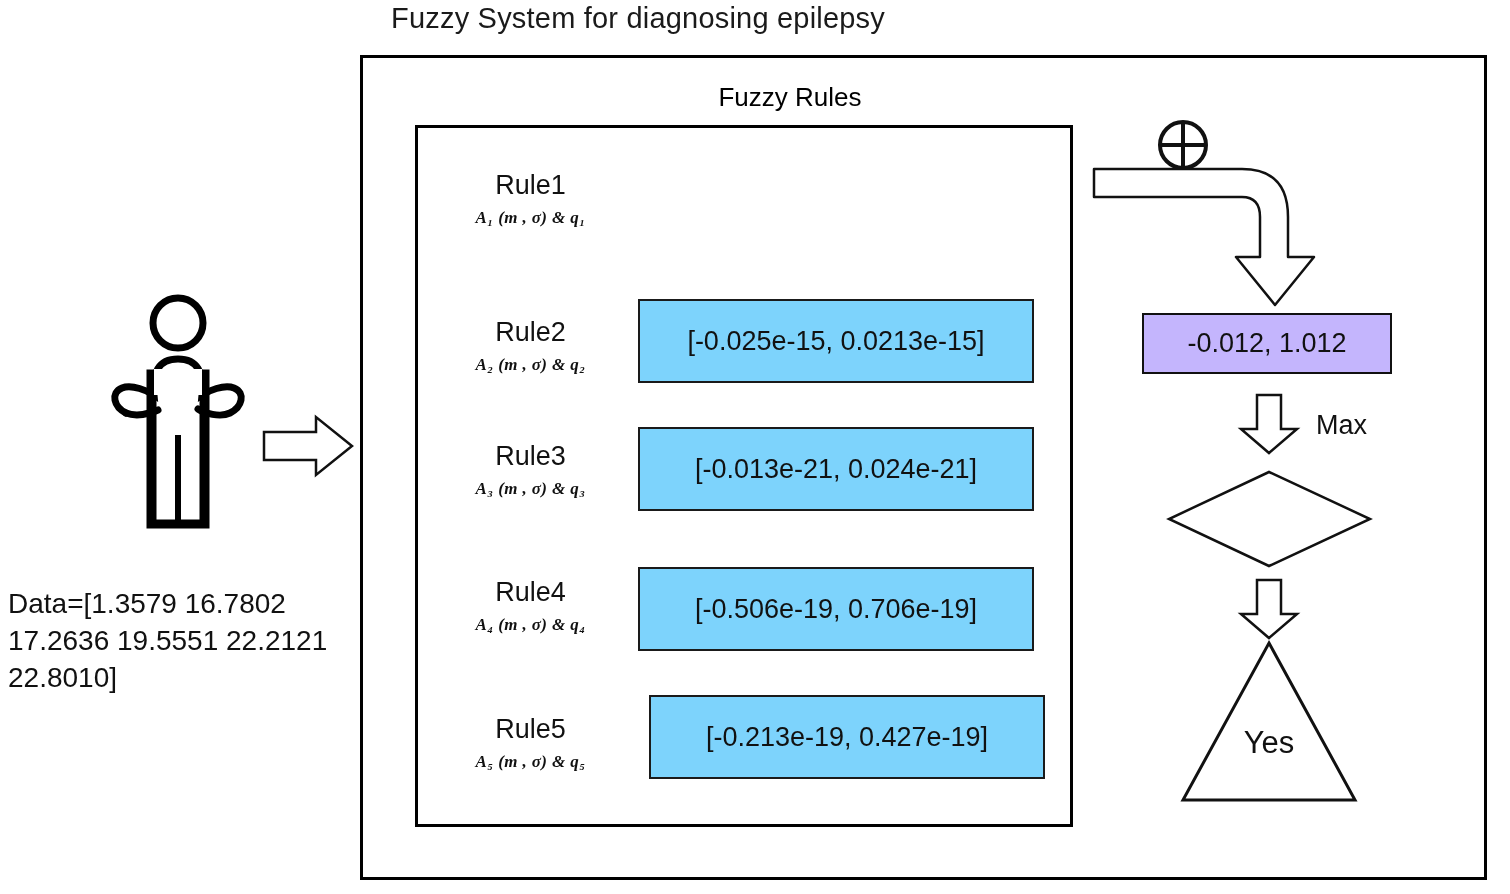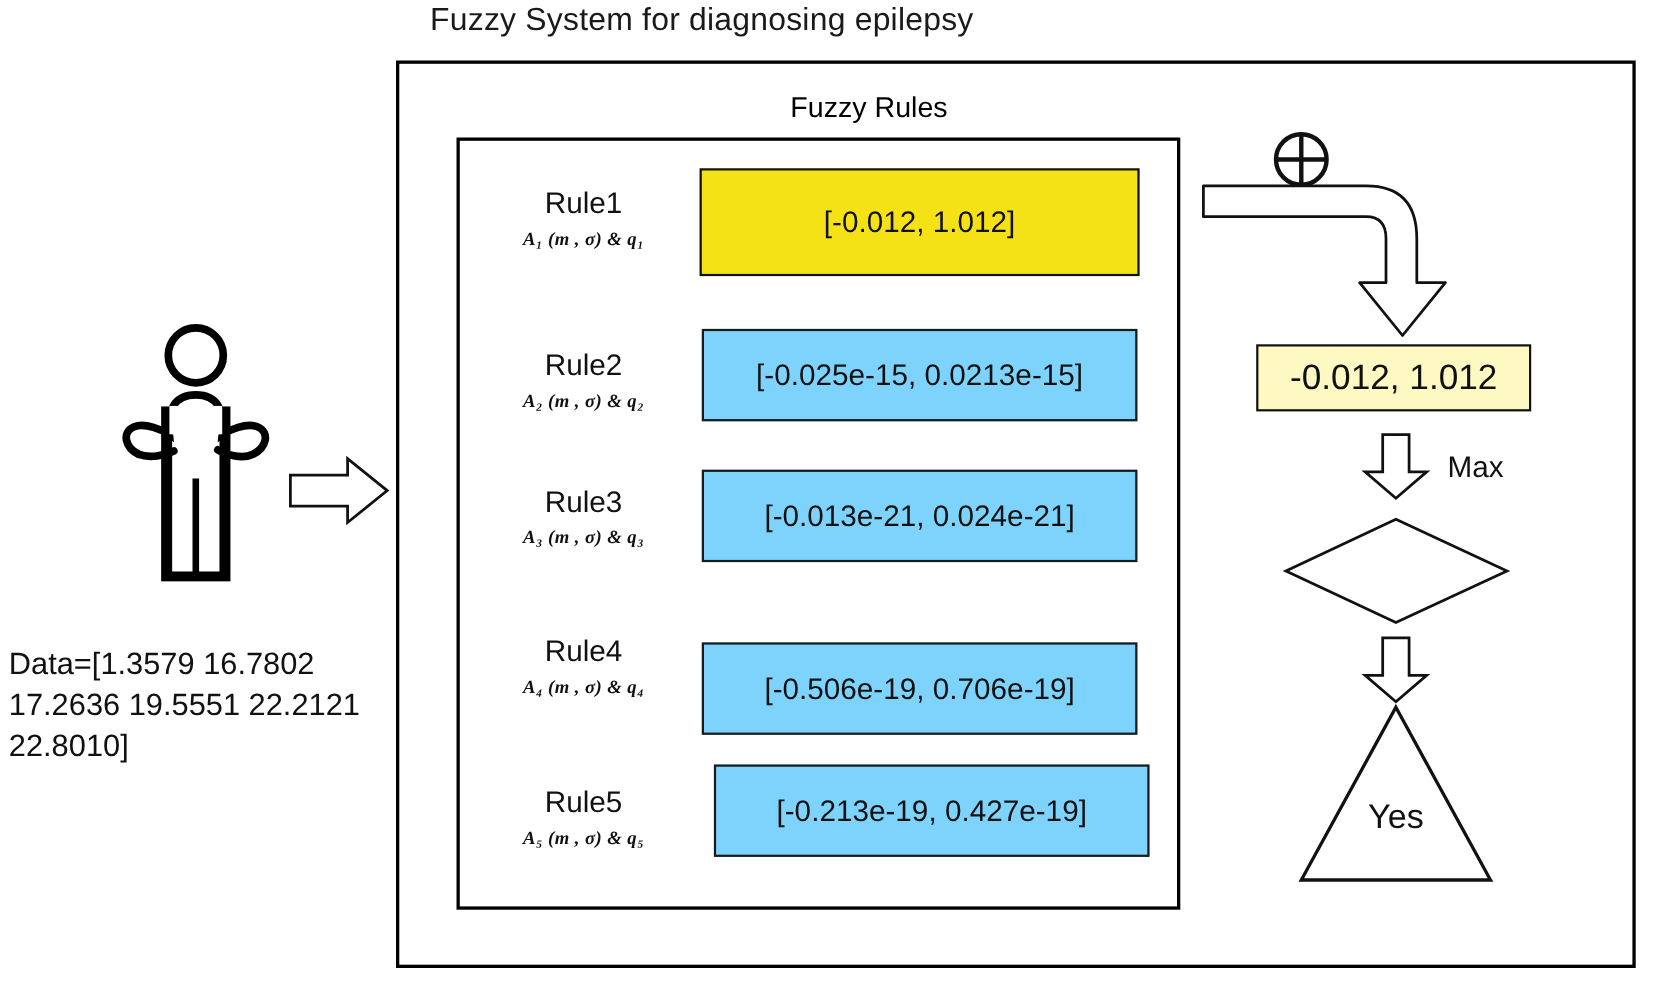--- a/index.html
+++ b/index.html
@@ -121,25 +121,25 @@
   #aggregate-symbol { left: 1150px; top: 118px; width: 66px; height: 56px; }
   #elbow-arrow      { left: 1092px; top: 165px; width: 230px; height: 145px; }
 
   #aggregate-output-box {
     left: 1142px;
     top: 313px;
     width: 250px;
     height: 61px;
     border: 2px solid #111;
     box-sizing: border-box;
-    background: #fef9c3;
+    background: #c4b5fd;
     display: flex;
     align-items: center;
     justify-content: center;
-    font-size: 32px;
+    font-size: 27px;
     color: #111;
     white-space: nowrap;
   }
 
   #max-arrow { left: 1238px; top: 393px; width: 62px; height: 62px; }
   #max-label {
     left: 1316px;
     top: 410px;
     font-size: 27px;
     color: #111;
@@ -216,21 +216,20 @@
   <div class="abs" id="fuzzy-rules-label">Fuzzy Rules</div>
 
   <div class="abs" id="rules-box"></div>
 
   <div class="abs rule-row" style="top:170px;">
     <div class="rule-label-wrap" style="left:423px; top:1px;">
       <div class="rule-name">Rule1</div>
       <div class="rule-formula">A₁ (m , σ) &amp; q₁</div>
     </div>
   </div>
-  <div class="abs rule-value-box highlight" style="left:636px; top:153px; width:400px; height:98px;">[-0.012,  1.012]</div>
 
   <div class="abs rule-row" style="top:318px;">
     <div class="rule-label-wrap" style="left:423px; top:0;">
       <div class="rule-name">Rule2</div>
       <div class="rule-formula">A₂ (m , σ) &amp; q₂</div>
     </div>
   </div>
   <div class="abs rule-value-box" style="left:638px; top:299px; width:396px; height:84px;">[-0.025e-15,  0.0213e-15]</div>
 
   <div class="abs rule-row" style="top:442px;">
@@ -240,21 +239,21 @@
     </div>
   </div>
   <div class="abs rule-value-box" style="left:638px; top:427px; width:396px; height:84px;">[-0.013e-21,  0.024e-21]</div>
 
   <div class="abs rule-row" style="top:578px;">
     <div class="rule-label-wrap" style="left:423px; top:0;">
       <div class="rule-name">Rule4</div>
       <div class="rule-formula">A₄ (m , σ) &amp; q₄</div>
     </div>
   </div>
-  <div class="abs rule-value-box" style="left:638px; top:584px; width:396px; height:84px;">[-0.506e-19,  0.706e-19]</div>
+  <div class="abs rule-value-box" style="left:638px; top:567px; width:396px; height:84px;">[-0.506e-19,  0.706e-19]</div>
 
   <div class="abs rule-row" style="top:715px;">
     <div class="rule-label-wrap" style="left:423px; top:0;">
       <div class="rule-name">Rule5</div>
       <div class="rule-formula">A₅ (m , σ) &amp; q₅</div>
     </div>
   </div>
   <div class="abs rule-value-box" style="left:638px; top:695px; width:396px; height:84px;margin-left:11px;">[-0.213e-19,  0.427e-19]</div>
 
   <div class="abs" id="aggregate-symbol">

